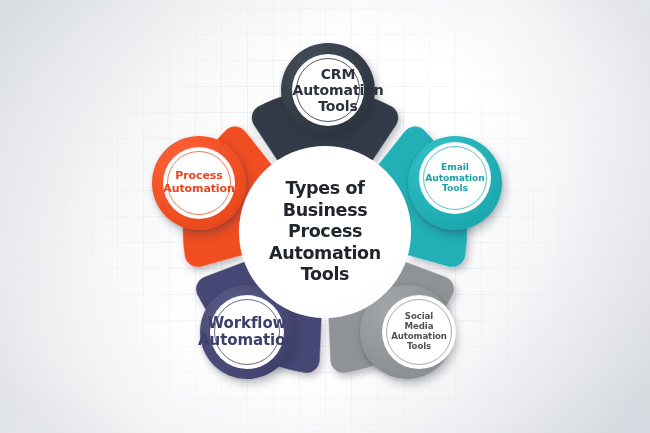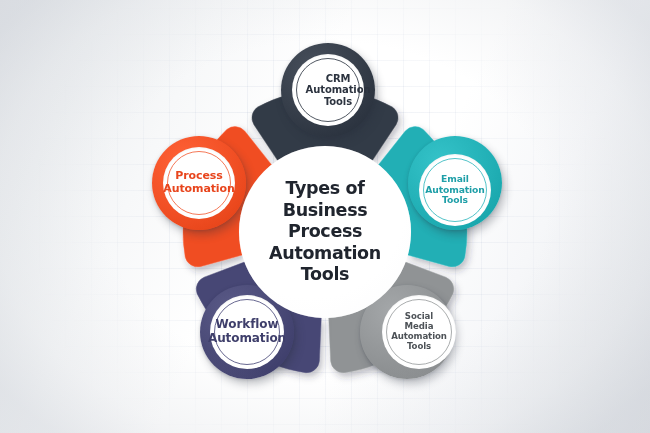--- a/index.html
+++ b/index.html
@@ -170,46 +170,46 @@
           <path d="M 242.13 254.98 L 200.69 266.47 A 13 13 0 0 1 185.27 257.28 A 142 142 0 0 1 226.81 129.42 A 13 13 0 0 1 244.70 131.04 L 271.46 164.70 A 86 86 0 0 0 242.13 254.98 Z" fill="#f04e23"></path>
           <path d="M 242.13 254.98 L 200.69 266.47 A 13 13 0 0 1 185.27 257.28 A 142 142 0 0 1 226.81 129.42 A 13 13 0 0 1 244.70 131.04 L 271.46 164.70 A 86 86 0 0 0 242.13 254.98 Z" fill="none" stroke="#ff5e33" stroke-width="1" opacity="0.5"></path>
         </g>
       </g>
   </svg>
 
   <div id="badge-layer">
       <div class="badge badge-outer" style="left: 281px; top: 43px; width: 94px; height: 94px; background: radial-gradient(circle at 34% 28%, rgb(71, 79, 91) 0%, rgb(51, 59, 71) 58%, rgb(35, 43, 55) 100%);">
         <div class="badge-inner" style="left: 11px; top: 11px; width: 72px; height: 72px;">
           <div class="badge-ring" style="left: 4px; top: 4px; width: 64px; height: 64px; border: 1px solid rgb(51, 59, 71); opacity: 0.85;"></div>
-          <div class="badge-label" style="font-size: 10px; color: rgb(44, 51, 63); padding-left: 20px;">CRM
+          <div class="badge-label" style="font-size: 14px; color: rgb(44, 51, 63); padding-left: 20px;">CRM
 Automation
 Tools</div>
         </div>
       </div>
       <div class="badge badge-outer" style="left: 408px; top: 136px; width: 94px; height: 94px; background: radial-gradient(circle at 34% 28%, rgb(53, 195, 201) 0%, rgb(33, 175, 181) 58%, rgb(17, 159, 165) 100%);">
-        <div class="badge-inner" style="left: 11px; top: 18px; width: 72px; height: 72px;">
+        <div class="badge-inner" style="left: 11px; top: 6px; width: 72px; height: 72px;">
           <div class="badge-ring" style="left: 4px; top: 4px; width: 64px; height: 64px; border: 1px solid rgb(53, 185, 190); opacity: 0.85;"></div>
           <div class="badge-label" style="font-size: 9.2px; color: rgb(31, 159, 168);">Email
 Automation
 Tools</div>
         </div>
       </div>
       <div class="badge badge-outer" style="left: 360px; top: 285px; width: 94px; height: 94px; background: radial-gradient(circle at 34% 28%, rgb(164, 167, 169) 0%, rgb(144, 147, 149) 58%, rgb(128, 131, 133) 100%);">
         <div class="badge-inner" style="left: 22px; top: 10px; width: 74px; height: 74px;">
           <div class="badge-ring" style="left: 4px; top: 4px; width: 66px; height: 66px; border: 1px solid rgb(154, 157, 159); opacity: 0.85;"></div>
           <div class="badge-label" style="font-size: 8.6px; color: rgb(77, 82, 87);">Social
 Media
 Automation
 Tools</div>
         </div>
       </div>
       <div class="badge badge-outer" style="left: 200px; top: 285px; width: 94px; height: 94px; background: radial-gradient(circle at 34% 28%, rgb(91, 91, 136) 0%, rgb(71, 71, 116) 58%, rgb(55, 55, 100) 100%);">
         <div class="badge-inner" style="left: 10px; top: 10px; width: 74px; height: 74px;">
           <div class="badge-ring" style="left: 4px; top: 4px; width: 66px; height: 66px; border: 1px solid rgb(77, 77, 124); opacity: 0.85;"></div>
-          <div class="badge-label" style="font-size: 12px; color: rgb(63, 63, 107);">Workflow
+          <div class="badge-label" style="font-size: 15px; color: rgb(63, 63, 107);">Workflow
 Automation</div>
         </div>
       </div>
       <div class="badge badge-outer" style="left: 152px; top: 136px; width: 94px; height: 94px; background: radial-gradient(circle at 34% 28%, rgb(255, 98, 55) 0%, rgb(240, 78, 35) 58%, rgb(224, 62, 19) 100%);">
         <div class="badge-inner" style="left: 11px; top: 11px; width: 72px; height: 72px;">
           <div class="badge-ring" style="left: 4px; top: 4px; width: 64px; height: 64px; border: 1px solid rgb(242, 96, 58); opacity: 0.85;"></div>
           <div class="badge-label" style="font-size: 11px; color: rgb(232, 69, 29);">Process
 Automation</div>
         </div>
       </div>

